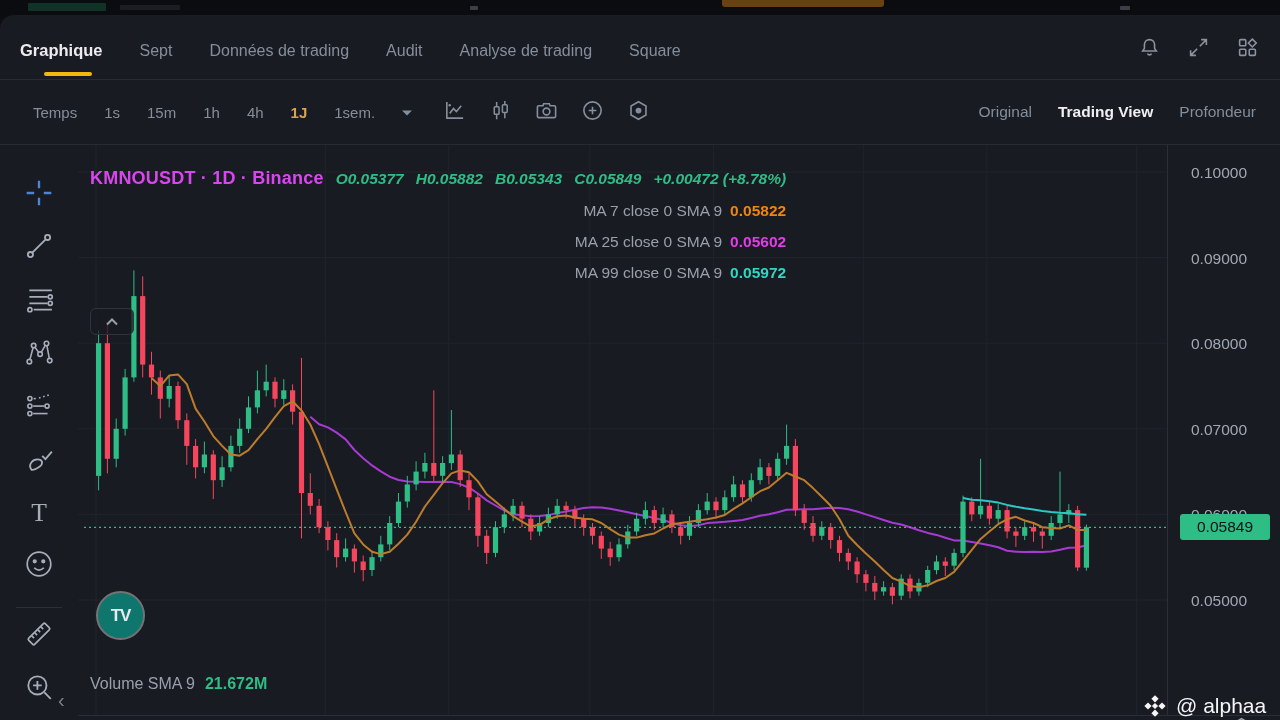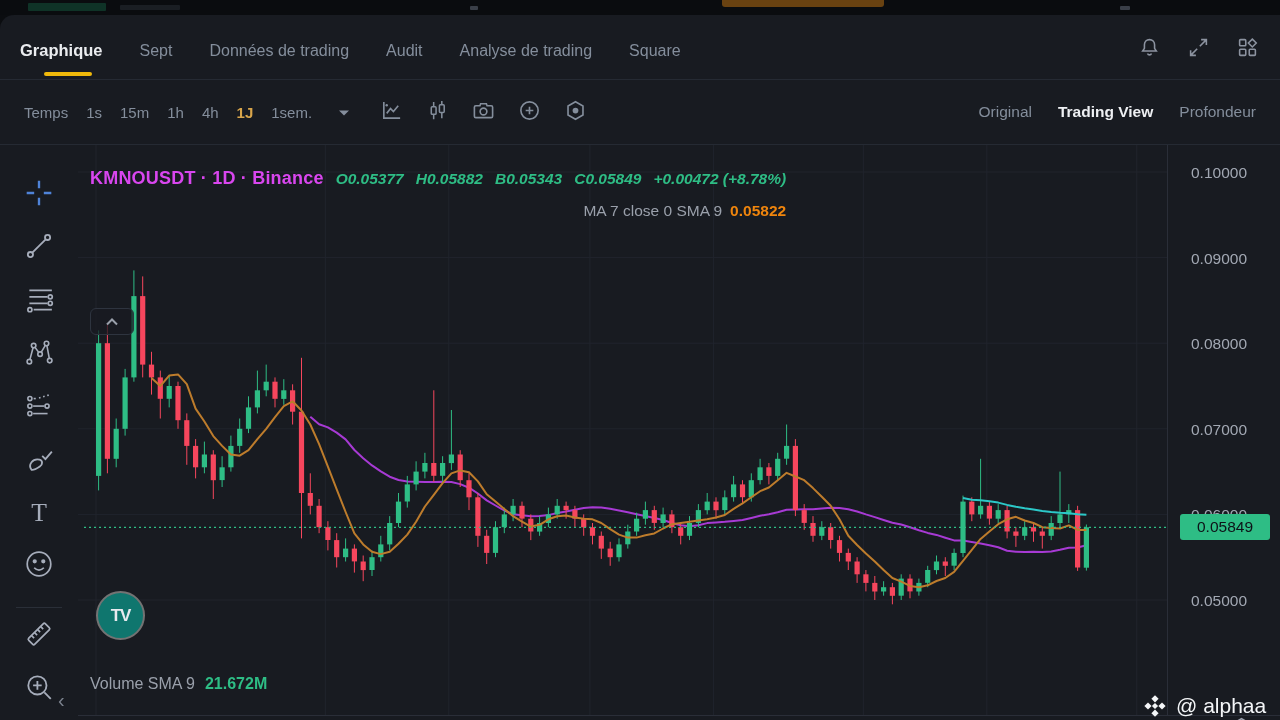--- a/index.html
+++ b/index.html
@@ -18,21 +18,21 @@
   #tabbar { left:0; top:7px; width:1280px; height:58px; display:flex; align-items:center; padding-left:20px; gap:37px; border-bottom:1px solid #252a33; position:absolute; }
   .tab { font-size:16px; color:#848e9c; cursor:pointer; white-space:nowrap; }
   .tab.active { color:#eaecef; font-weight:bold; font-size:16.5px; }
   #tab-underline { left:44px; top:57px; width:48px; height:4px; border-radius:2px; }
   #tabbar-icons { position:absolute; right:22px; top:22px; display:flex; gap:28px; }
   #tabbar-icons svg { display:block; }
 
   
   #toolbar { left:0; top:65px; width:1280px; height:65px; border-bottom:1px solid #252a33; position:absolute; display:flex; align-items:center; }
   #intervals { display:flex; align-items:center; gap:18px; padding-left:24px; }
-  .tf { font-size:15px; color:#848e9c; cursor:pointer; }
+  .tf { font-size:15px; color:#848e9c; cursor:pointer;margin-left:9px; }
   .tf.active { font-weight:bold; }
   #tool-icons { display:flex; align-items:center; gap:23px; margin-left:30px; }
   #view-modes { position:absolute; right:24px; display:flex; gap:26px; align-items:center; }
   .vm { font-size:15.5px; color:#848e9c; cursor:pointer; }
   .vm.active { color:#eef0f3; font-weight:bold; }
 
   
   #rail { left:0; top:130px; width:78px; height:590px; position:absolute; }
   .rail-item { position:absolute; left:18px; width:42px; height:42px; display:flex; align-items:center; justify-content:center; cursor:pointer; }
   .rail-div { position:absolute; left:16px; width:46px; height:1px; background:#2a2f38; }
@@ -487,20 +487,22 @@
     <div id="legend">
       <div id="legend-row1">
         <span id="symbol-title">KMNOUSDT · 1D · Binance</span>
         <span class="ohlc-item" style="color: rgb(46, 189, 133);">O0.05377</span>
         <span class="ohlc-item" style="color: rgb(46, 189, 133);">H0.05882</span>
         <span class="ohlc-item" style="color: rgb(46, 189, 133);">B0.05343</span>
         <span class="ohlc-item" style="color: rgb(46, 189, 133);">C0.05849</span>
         <span id="ohlc-change" style="color: rgb(46, 189, 133);">+0.00472 (+8.78%)</span>
       </div>
       <div class="ma-row"><span>MA 7 close 0 SMA 9</span><span class="ma-value" style="color: rgb(239, 133, 13);">0.05822</span></div>
+      <div class="ma-row"><span>MA 25 close 0 SMA 9</span><span class="ma-value" style="color: rgb(226, 61, 232);">0.05602</span></div>
+      <div class="ma-row"><span>MA 99 close 0 SMA 9</span><span class="ma-value" style="color: rgb(47, 216, 194);">0.05972</span></div>
     </div>
 
     <div id="legend-collapse" class="abs">
         <svg width="14" height="9" viewBox="0 0 14 9" fill="none" stroke="#9aa0ab" stroke-width="2">
           <path d="M2 7.5 7 2.5l5 5"></path>
         </svg>
       </div>
 
     <div id="tv-logo" class="abs">
         <span>TV</span>

